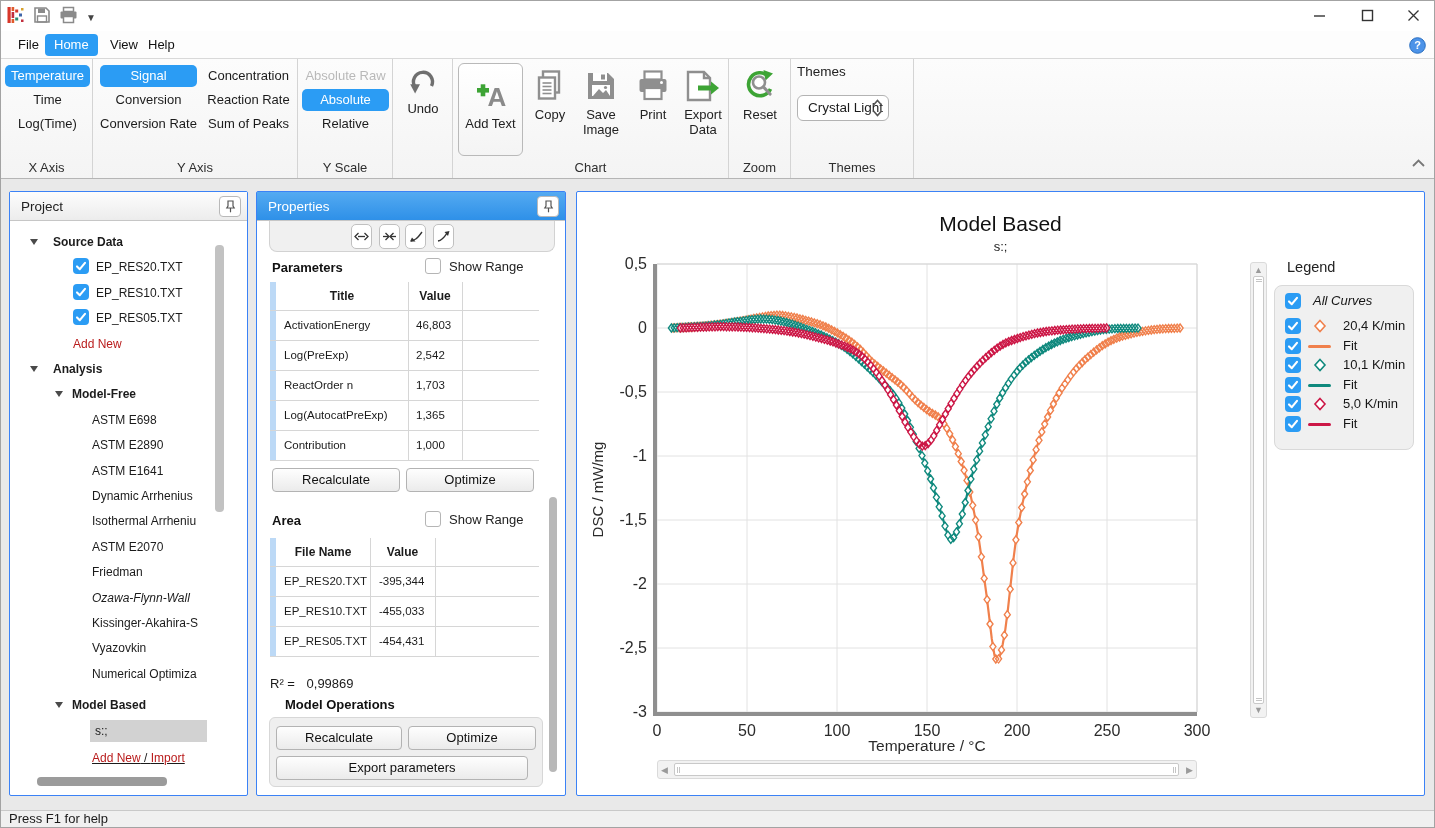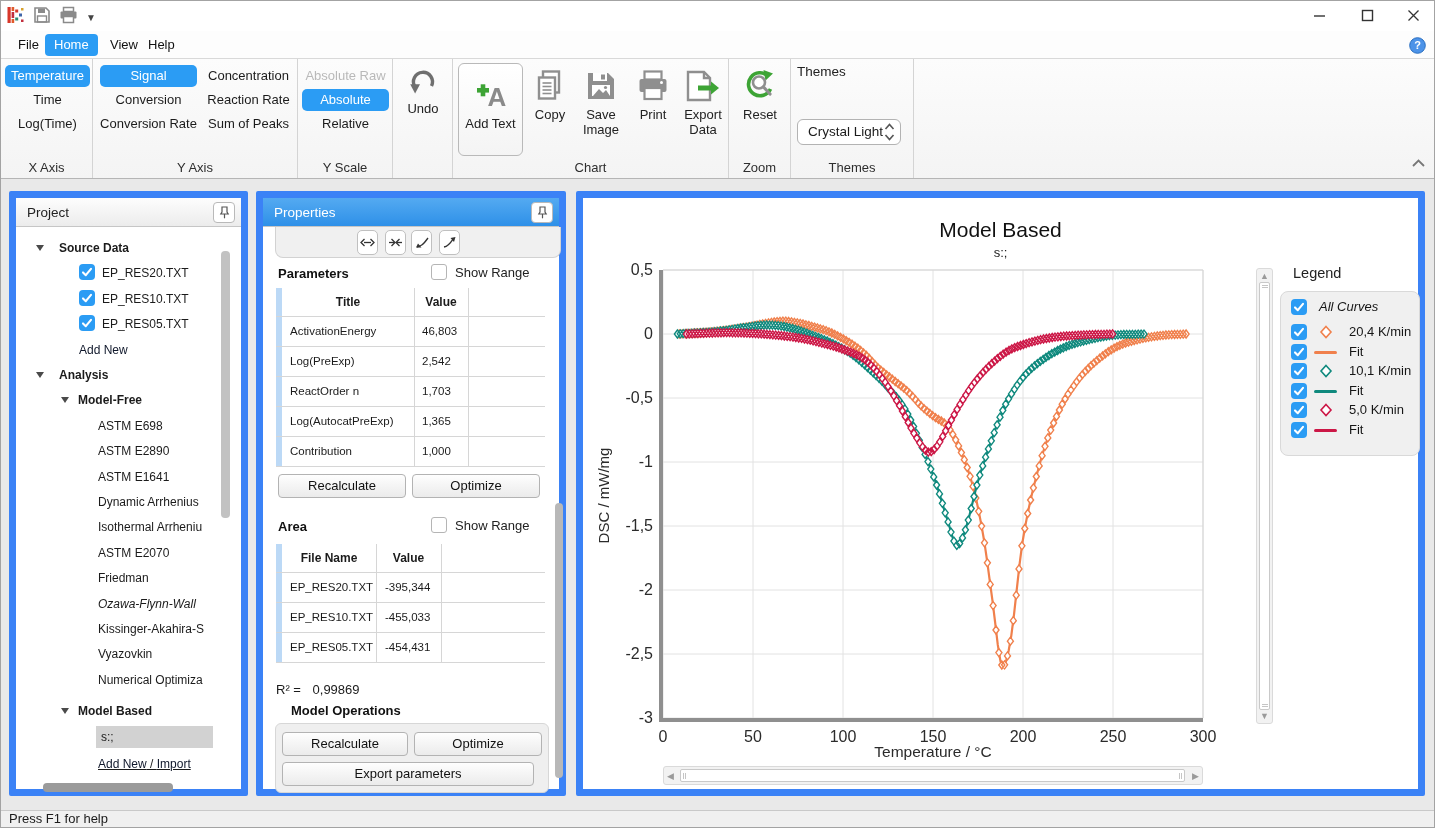--- a/index.html
+++ b/index.html
@@ -25,31 +25,31 @@
 .rbtn { position:absolute; height:22px; line-height:22px; text-align:center; font-size:13px; color:#1b1b1b; border-radius:5px; }
 .rbtn.active { background:#2b9cf4; color:#fff; }
 .rbtn.disabled { color:#b9b9b9; }
 .icolbl { position:absolute; text-align:center; font-size:13px; color:#222; line-height:15px; }
 #addtext-frame { border:1px solid #b9b9b9; border-radius:6px; background:linear-gradient(#ffffff,#f4f4f4); }
 #themes-select { border:1px solid #b3b3b3; border-radius:6px; background:#fff; font-size:13.5px; line-height:24px; padding-left:10px; }
 #ribbon-collapse { right:8px; bottom:6px; }
 
 
 #main { left:0; top:178px; width:100%; height:635px; background:#e9e9e9; }
-.card { position:absolute; background:#fff; border:7px solid #3b82f6; border-radius:2px; }
+.card { position:absolute; background:#fff; border:1px solid #3b82f6; border-radius:2px; }
 .panel-header { position:absolute; left:0; top:0; right:0; height:29px; border-bottom:1px solid #c6c6c6; }
 .pin-btn { position:absolute; right:6px; top:4px; width:22px; height:21px; background:#fff; border:1px solid #b9b9b9; border-radius:4px; display:flex; align-items:center; justify-content:center; }
 
 
 .trow { position:absolute; height:24px; line-height:24px; font-size:12px; white-space:nowrap; }
 .tarrow { position:absolute; top:9px; width:0; height:0; border-left:4.5px solid transparent; border-right:4.5px solid transparent; border-top:6px solid #4a4a4a; }
 .bold { font-weight:bold; }
 .cbx { position:absolute; top:3px; width:16px; height:16px; background:#2b9cf4; border-radius:4px; }
 .cbx svg { position:absolute; left:1px; top:1px; }
-.link { color:#0f172a; }
+.link { color:#b91c1c; }
 .scrollthumb { position:absolute; background:#bdbdbd; border-radius:4px; }
 
 
 #prop-header { background:linear-gradient(#54aaf1,#2e90e8); color:#fff; font-size:13.5px; }
 .sec-label { position:absolute; font-size:13px; font-weight:bold; color:#111; }
 .showrange { position:absolute; font-size:13px; color:#222; }
 .emptycbx { position:absolute; width:16px; height:16px; background:#fff; border:1px solid #b5b5b5; border-radius:3px; }
 .ptable { position:absolute; }
 .ptable .stripe { position:absolute; left:0; top:0; bottom:0; width:6px; background:#bcd9f6; }
 .ptable .cell { position:absolute; font-size:11.5px; line-height:28px; white-space:nowrap; }
@@ -209,21 +209,21 @@
           <polygon points="20.5,2 30,5.5 22.5,12.5" fill="#3da435"></polygon>
           <circle cx="16" cy="14.5" r="6" fill="#fff" stroke="#8f8f8f" stroke-width="2.6"></circle>
           <line x1="20.5" y1="19" x2="27" y2="26" stroke="#8f8f8f" stroke-width="3.2" stroke-linecap="round"></line>
         </svg></div>
     <div class="icolbl" style="left:0; width:62px; top:48px;">Reset</div>
     <div class="rcaption">Zoom</div>
   </div>
 
   <div class="rgroup" style="left:790px; width:123px;">
     <div class="abs" style="left:6px; top:5px; font-size:13.5px; color:#222;">Themes</div>
-    <div id="themes-select" class="abs" style="left:6px; top:36px; width:104px; height:26px;margin-top:24px;">
+    <div id="themes-select" class="abs" style="left:6px; top:36px; width:92px; height:26px;">
       <span>Crystal Light</span>
       <span class="abs" style="right:5px; top:1px;"><svg width="11" height="22" viewBox="0 0 11 22">
             <path d="M1.5 8 L5.5 3.5 L9.5 8" fill="none" stroke="#555" stroke-width="1.6"></path>
             <path d="M1.5 14 L5.5 18.5 L9.5 14" fill="none" stroke="#555" stroke-width="1.6"></path>
           </svg></span>
     </div>
     <div class="rcaption">Themes</div>
   </div>
   <div id="ribbon-collapse" class="abs"><svg width="15" height="10" viewBox="0 0 15 10">
         <path d="M2 8 L7.5 2.5 L13 8" fill="none" stroke="#777" stroke-width="1.8"></path>

